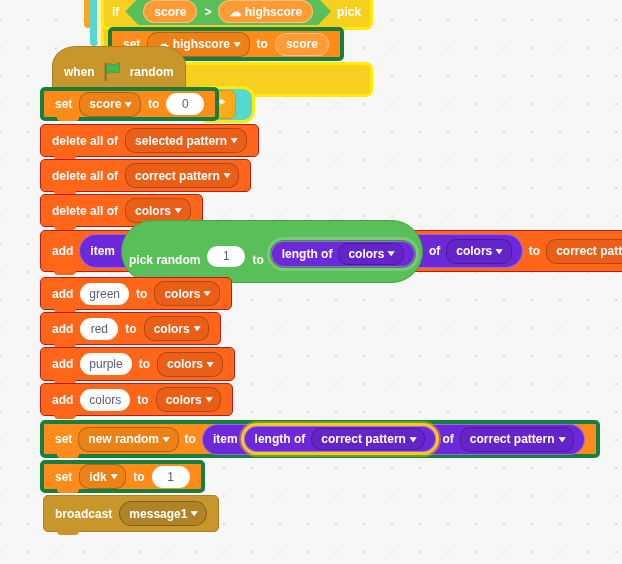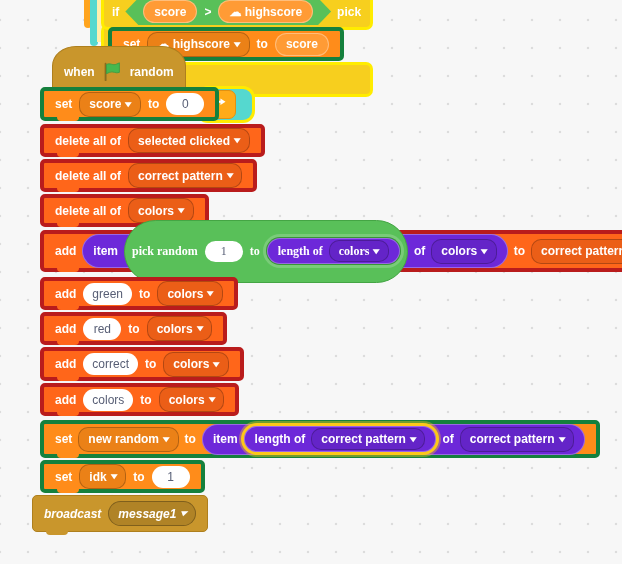--- a/index.html
+++ b/index.html
@@ -10,21 +10,21 @@
     background-size:28px 28px;background-position:14px 6px;
     font-family:"Liberation Sans",sans-serif;
     font-size:12px;font-weight:600;color:#fff;
   }
   .abs{position:absolute;box-sizing:border-box;}
   .block{
     position:absolute;box-sizing:border-box;
     display:flex;align-items:center;gap:7px;
     padding:0 11px;border-radius:5px;white-space:nowrap;
   }
-  .list{background:#ff661a;border:4px solid #b91c1c;}
+  .list{background:#ff661a;border:1px solid #b91c1c;}
   .var{background:#ff8c1a;border:4px solid #15803d;}
   .evt{background:#c9962c;border:1px solid #ae7f1d;}
   .bump::after{
     content:"";position:absolute;left:13px;bottom:-4px;width:22px;height:5px;
     background:inherit;border-radius:0 0 4px 4px;
   }
   .bump-list::after{background:#ff661a;}
   .bump-var::after{background:#ff8c1a;}
   .bump-evt::after{background:#c9962c;}
   .dd{
@@ -42,21 +42,21 @@
     box-sizing:border-box;white-space:nowrap;
   }
   .rep-var{background:#ff9b35;border:1px solid rgba(255,255,255,0.35);height:23px;}
   .rep-list{background:#6d28d9;border:1px solid rgba(255,255,255,0.3);}
   .hex{
     display:flex;align-items:center;gap:7px;height:27px;padding:0 18px;
     background:#59c059;
     clip-path:polygon(13px 0,calc(100% - 13px) 0,100% 50%,calc(100% - 13px) 100%,13px 100%,0 50%);
   }
   .oper{background:#59c059;border:1px solid #44a544;border-radius:999px;height:31px;
-    display:flex;align-items:center;gap:7px;padding:15px 7px;font-family:Liberation Serif, serif;}
+    display:flex;align-items:flex-end;gap:7px;padding:15px 7px;}
   .ring-green{box-shadow:0 0 0 1px #389438,0 0 0 4px #79cb79;}
   .ring-gold{box-shadow:0 0 0 3px #fcc81a,0 0 0 5px rgba(252,200,26,0.4);}
   .ifpiece{position:absolute;box-sizing:border-box;background:#f7cf1e;
     border:3px solid #ffec00;border-radius:7px;}
   .hat{border-radius:24px 24px 5px 5px / 20px 20px 5px 5px;}
   .pill{border-radius:999px;}
   svg{display:block;}
 </style>
 </head>
 <body>
@@ -125,21 +125,21 @@
     </div>
     <span>to</span>
     <div class="val">
       <span>0</span>
     </div>
   </div>
 
   <div class="block list bump bump-list" style="left:40px;top:124px;height:33px;">
     <span>delete all of</span>
     <div class="dd">
-      <span>selected clicked</span>
+      <span>selected pattern</span>
       <span class="caret">▾</span>
     </div>
   </div>
 
   <div class="block list bump bump-list" style="left:40px;top:159px;height:33px;">
     <span>delete all of</span>
     <div class="dd">
       <span>correct pattern</span>
       <span class="caret">▾</span>
     </div>
@@ -204,21 +204,21 @@
     <span>to</span>
     <div class="dd">
       <span>colors</span>
       <span class="caret">▾</span>
     </div>
   </div>
 
   <div class="block list bump bump-list" style="left:40px;top:347px;height:34px;">
     <span>add</span>
     <div class="val">
-        <span>correct</span>
+        <span>purple</span>
       </div>
     <span>to</span>
     <div class="dd">
       <span>colors</span>
       <span class="caret">▾</span>
     </div>
   </div>
 
   <div class="block list bump bump-list" style="left:40px;top:383px;height:33px;">
     <span>add</span>
@@ -261,21 +261,21 @@
     <div class="dd">
       <span>idk</span>
       <span class="caret">▾</span>
     </div>
     <span>to</span>
     <div class="val">
       <span>1</span>
     </div>
   </div>
 
-  <div class="block evt bump bump-evt" style="left:32px;top:495px;height:37px;font-style:italic;">
+  <div class="block evt bump bump-evt" style="left:43px;top:495px;height:37px;">
     <span>broadcast</span>
     <div class="dd pill" style="background:rgba(0,0,0,0.12);border-color:rgba(0,0,0,0.28);">
       <span>message1</span>
       <span class="caret">▾</span>
     </div>
   </div>
 
 </div>
 
 </body></html>

